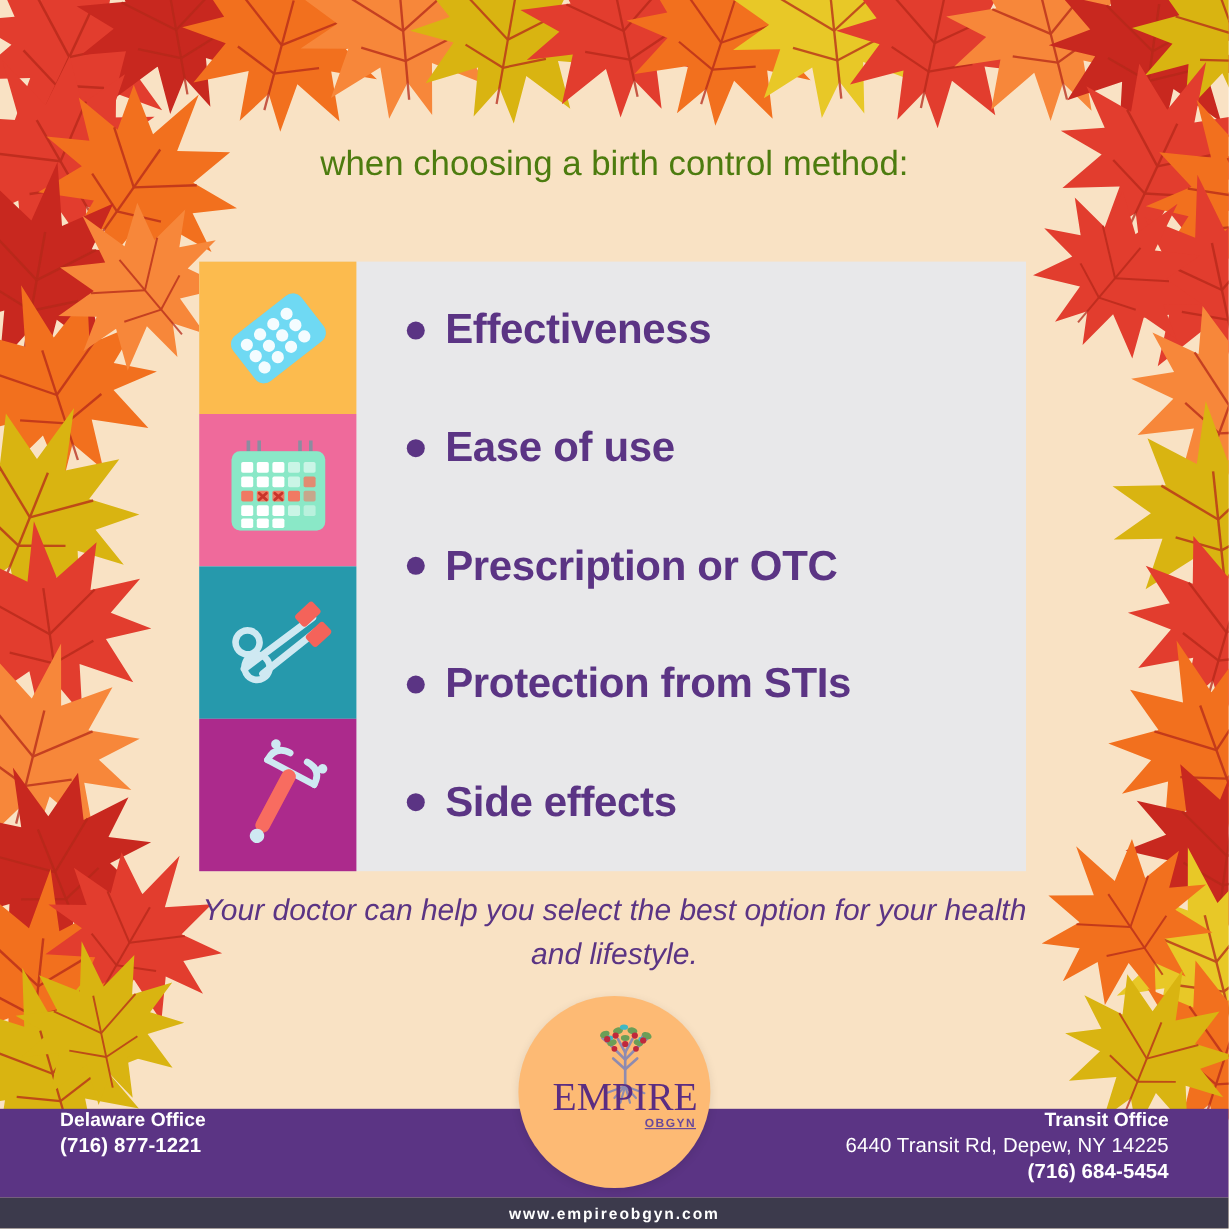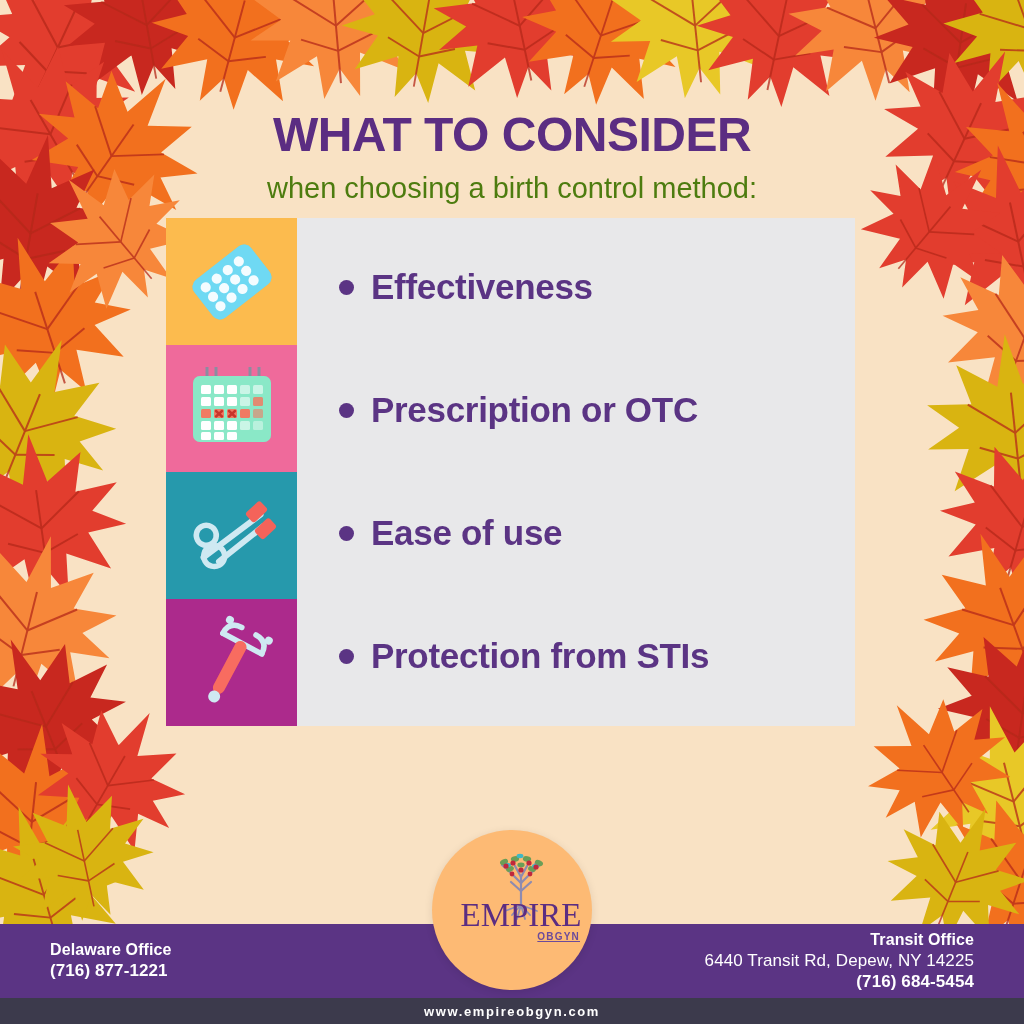--- a/index.html
+++ b/index.html
@@ -182,21 +182,20 @@
   
   .footer {
     position: absolute;
     left: 0;
     right: 0;
     top: 924px;
     height: 74px;
     background: #5B3484;
     z-index: 4;
     display: flex;
-    align-items: center;
     justify-content: space-between;
     padding: 0 30px;
     color: #ffffff;
   }
   .office {
     line-height: 1.26;
   }
   .office.left { text-align: left; padding-left: 20px; }
   .office.right { text-align: right; padding-right: 20px; }
   .office-name {
@@ -699,21 +698,20 @@
             <path d="M50 56 L26 38"></path>
             <path d="M50 56 L74 38"></path>
             <path d="M50 70 L30 62"></path>
             <path d="M50 70 L70 62"></path>
           </g>
         </svg>
       </div>
     </div>
 
   <div class="header-block">
-    <h1 class="title">WHAT TO CONSIDER</h1>
     <p class="subtitle">when choosing a birth control method:</p>
   </div>
 
   <div class="content-card">
 
     <div class="icon-column">
 
       <div class="icon-tile" style="background:#FCBB4E">
         <svg width="104" height="104" viewBox="0 0 104 104">
           <g transform="rotate(-38 52 52)">
@@ -817,34 +815,39 @@
 
     </div>
 
     <div class="bullet-column">
       <div class="bullet-row">
         <span class="dot"></span>
         <span class="bullet-text">Effectiveness</span>
       </div>
       <div class="bullet-row">
         <span class="dot"></span>
-        <span class="bullet-text">Prescription or OTC</span>
+        <span class="bullet-text">Ease of use</span>
       </div>
       <div class="bullet-row">
         <span class="dot"></span>
-        <span class="bullet-text">Ease of use</span>
+        <span class="bullet-text">Prescription or OTC</span>
       </div>
       <div class="bullet-row">
         <span class="dot"></span>
         <span class="bullet-text">Protection from STIs</span>
       </div>
+      <div class="bullet-row">
+        <span class="dot"></span>
+        <span class="bullet-text">Side effects</span>
+      </div>
     </div>
 
   </div>
 
+  <div class="caption">Your doctor can help you select the best option for your health and lifestyle.</div>
 
   <div class="footer">
     <div class="office left">
       <div class="office-name">Delaware Office</div>
       <div class="office-phone">(716) 877-1221</div>
     </div>
     <div class="office right">
       <div class="office-name">Transit Office</div>
       <div class="office-addr">6440 Transit Rd, Depew, NY 14225</div>
       <div class="office-phone">(716) 684-5454</div>

